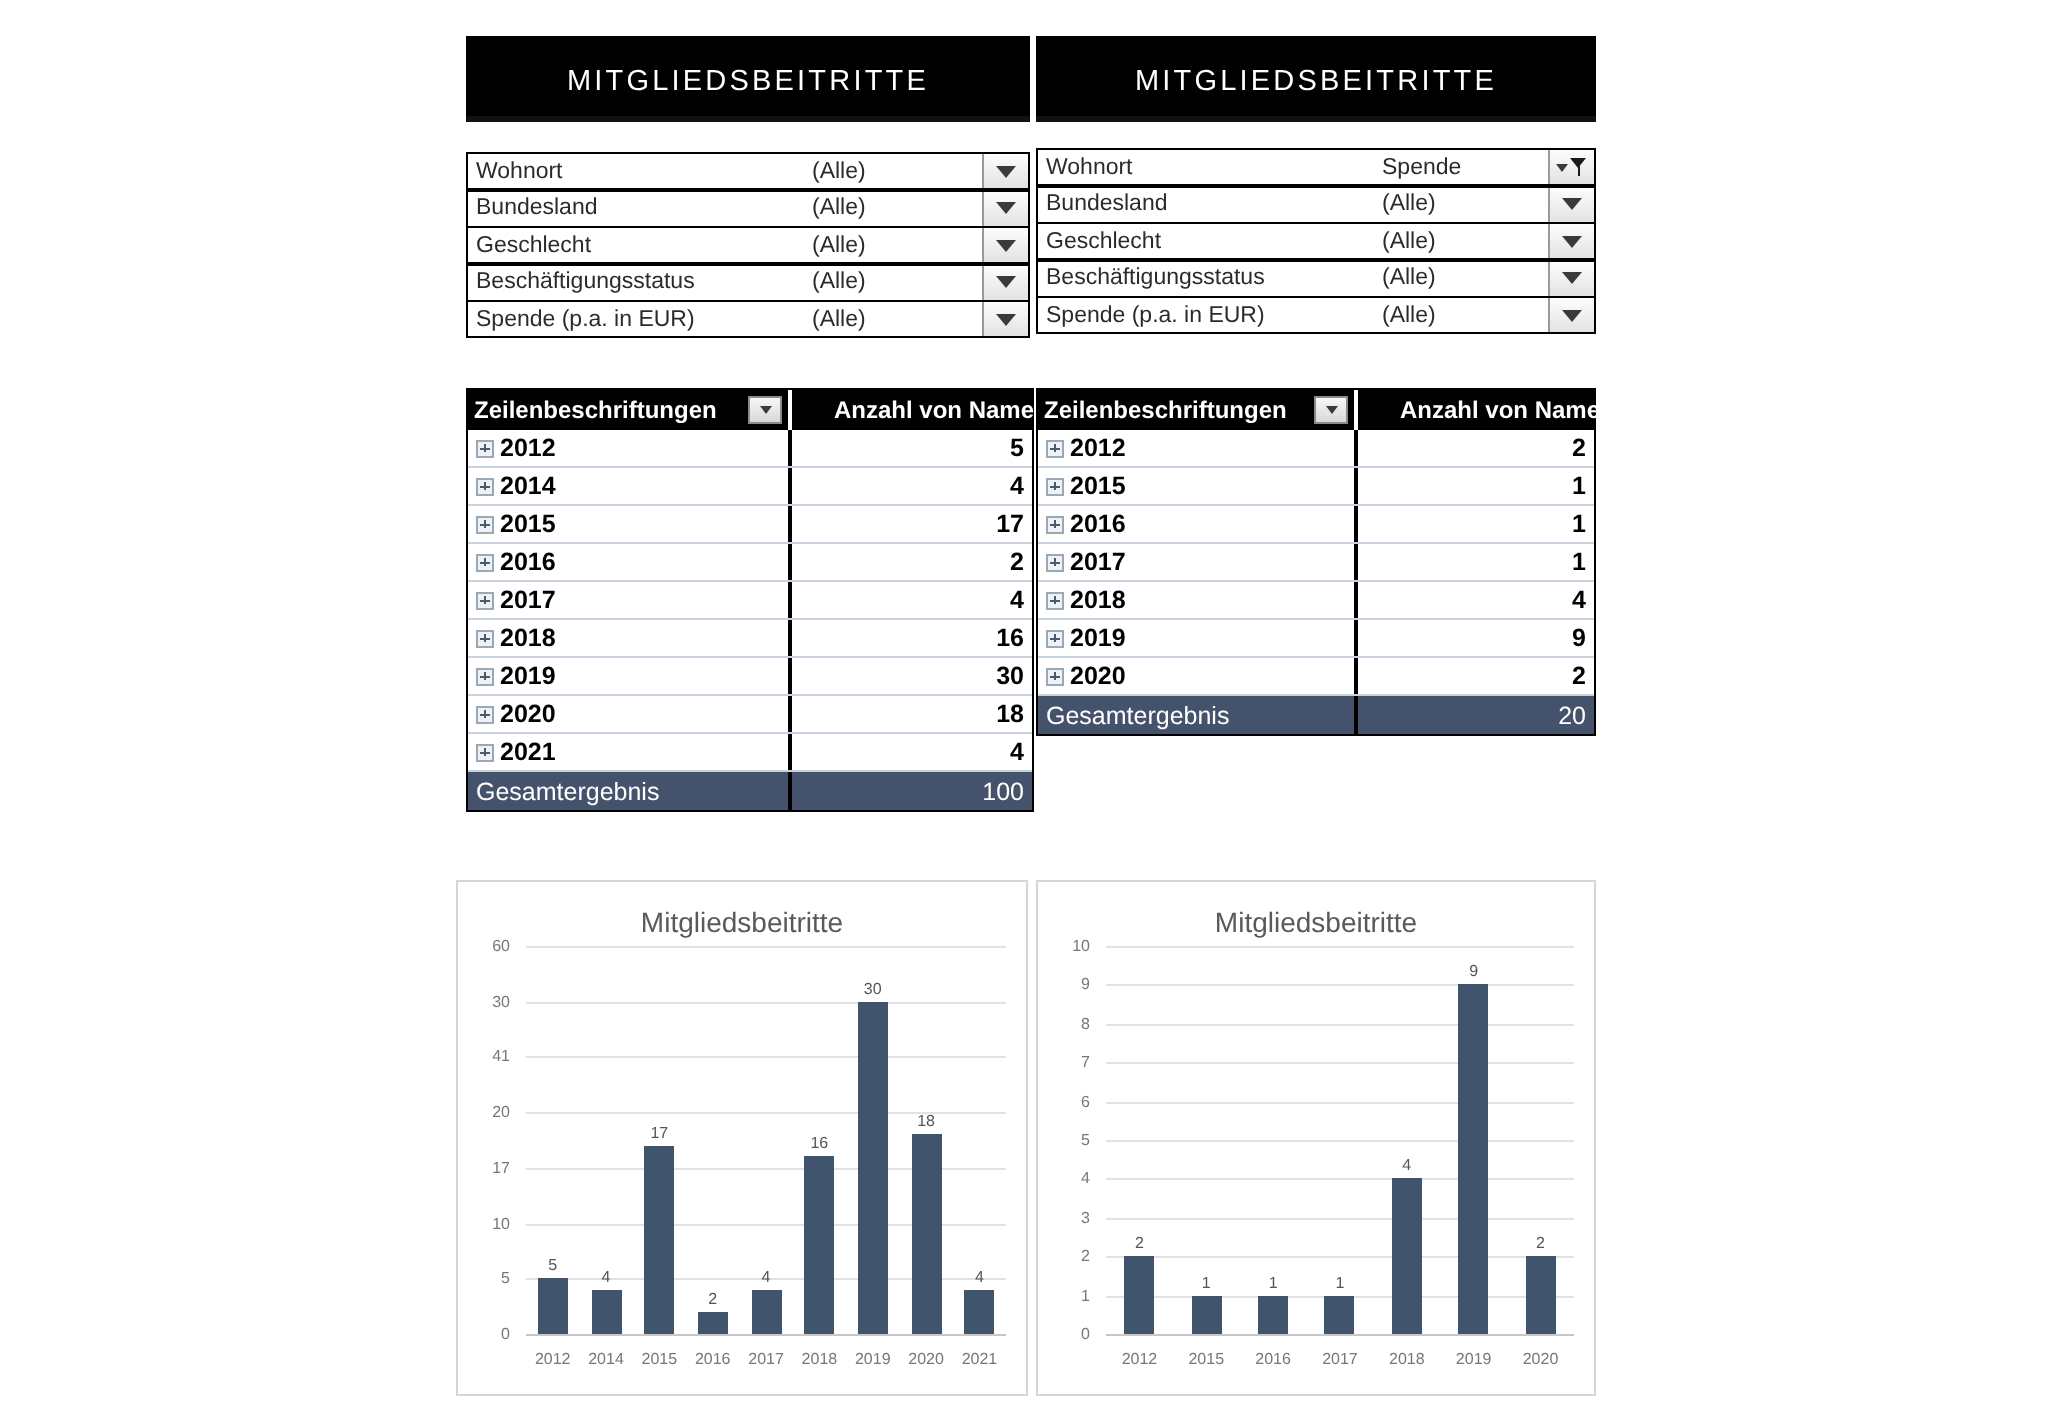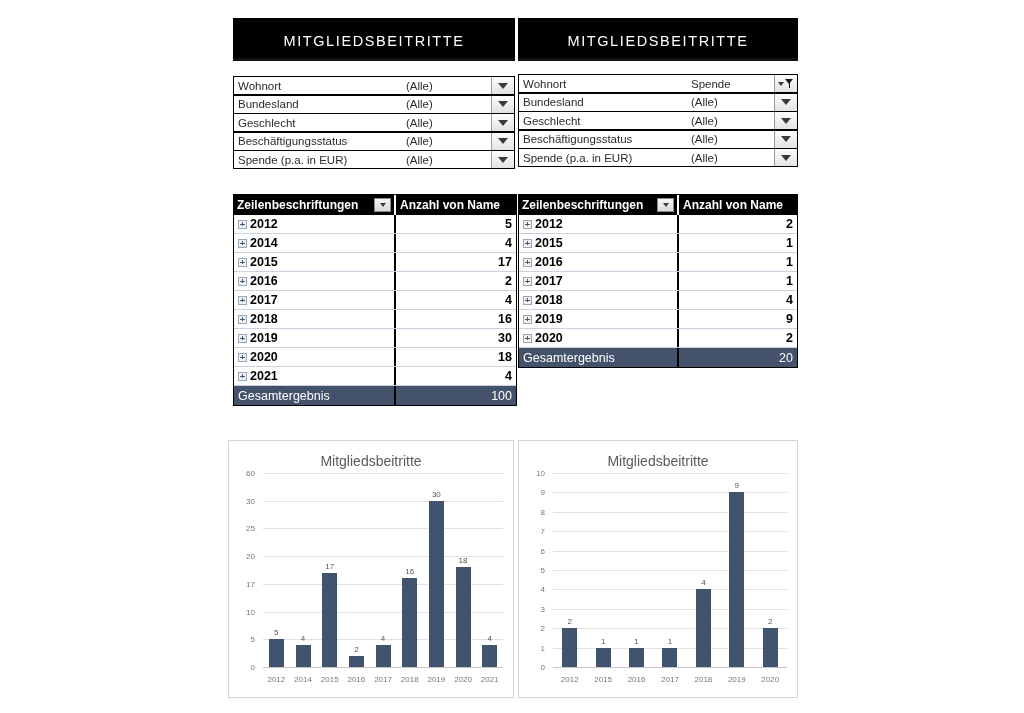--- a/index.html
+++ b/index.html
@@ -113,20 +113,21 @@
     border: 1.8px solid #000000;
     box-sizing: border-box;
     display: flex;
     flex-direction: column;
   }
   .pv-head {
     display: flex;
     background: #000000;
     color: #ffffff;
     height: 20px;
+    gap: 17px;
   }
   .pv-head .c1 {
     flex: 0 0 auto;
     display: flex;
     align-items: center;
     font-size: 12px;
     font-weight: 600;
     padding-left: 3px;
     box-sizing: border-box;
     border-right: 2px solid #ffffff;
@@ -427,21 +428,21 @@
     <div class="c2">100</div>
   </div>
 </div>
 
 <div class="abs chart-card" style="left:228px; top:440px; width:286px; height:258px;">
   <div class="chart-title">Mitgliedsbeitritte</div>
   <div class="plot-wrap">
     <div class="y-axis">
       <span class="y-tick" style="top:0%">60</span>
       <span class="y-tick" style="top:14.29%">30</span>
-      <span class="y-tick" style="top:28.57%">25</span>
+      <span class="y-tick" style="top:28.57%">41</span>
       <span class="y-tick" style="top:42.86%">20</span>
       <span class="y-tick" style="top:57.14%">17</span>
       <span class="y-tick" style="top:71.43%">10</span>
       <span class="y-tick" style="top:85.71%">5</span>
       <span class="y-tick" style="top:100%">0</span>
     </div>
     <div class="grid-area">
       <div class="gridline" style="top:0%"></div>
       <div class="gridline" style="top:14.29%"></div>
       <div class="gridline" style="top:28.57%"></div>

